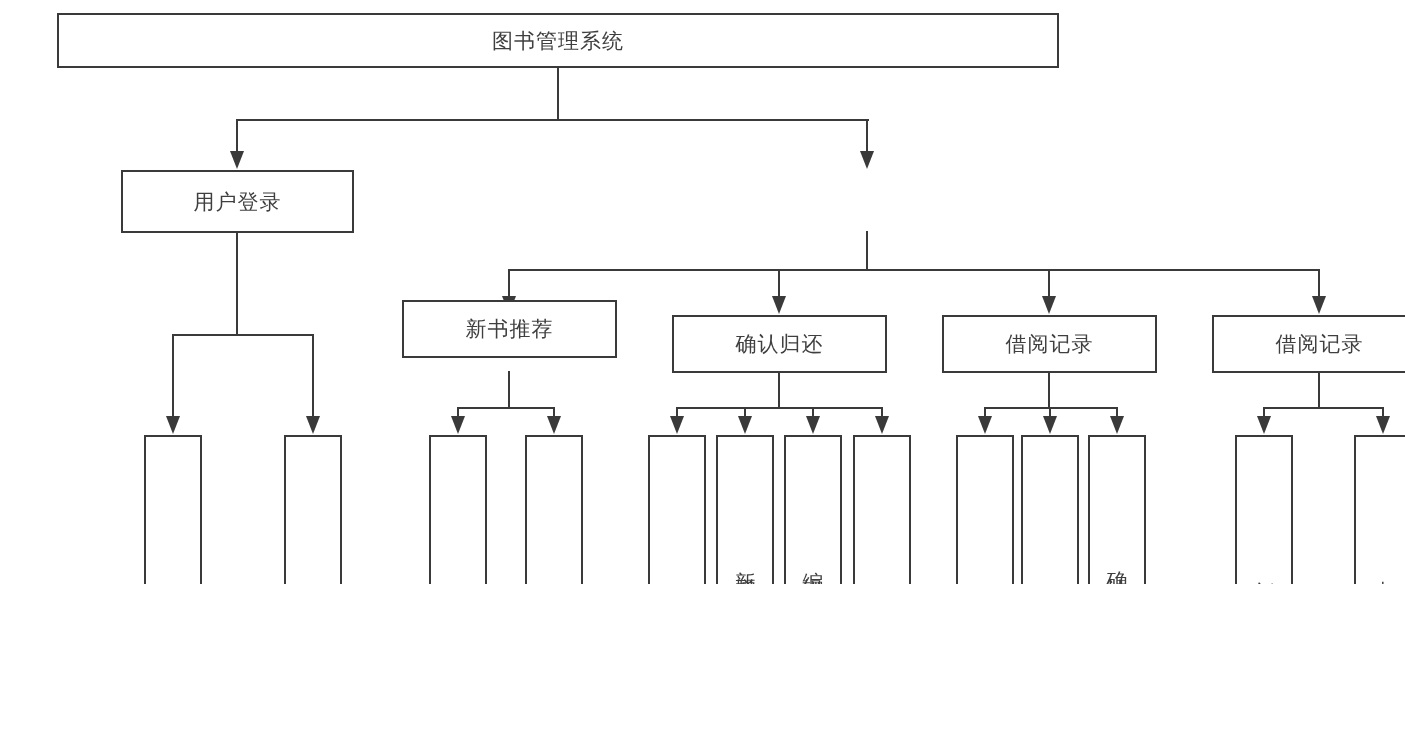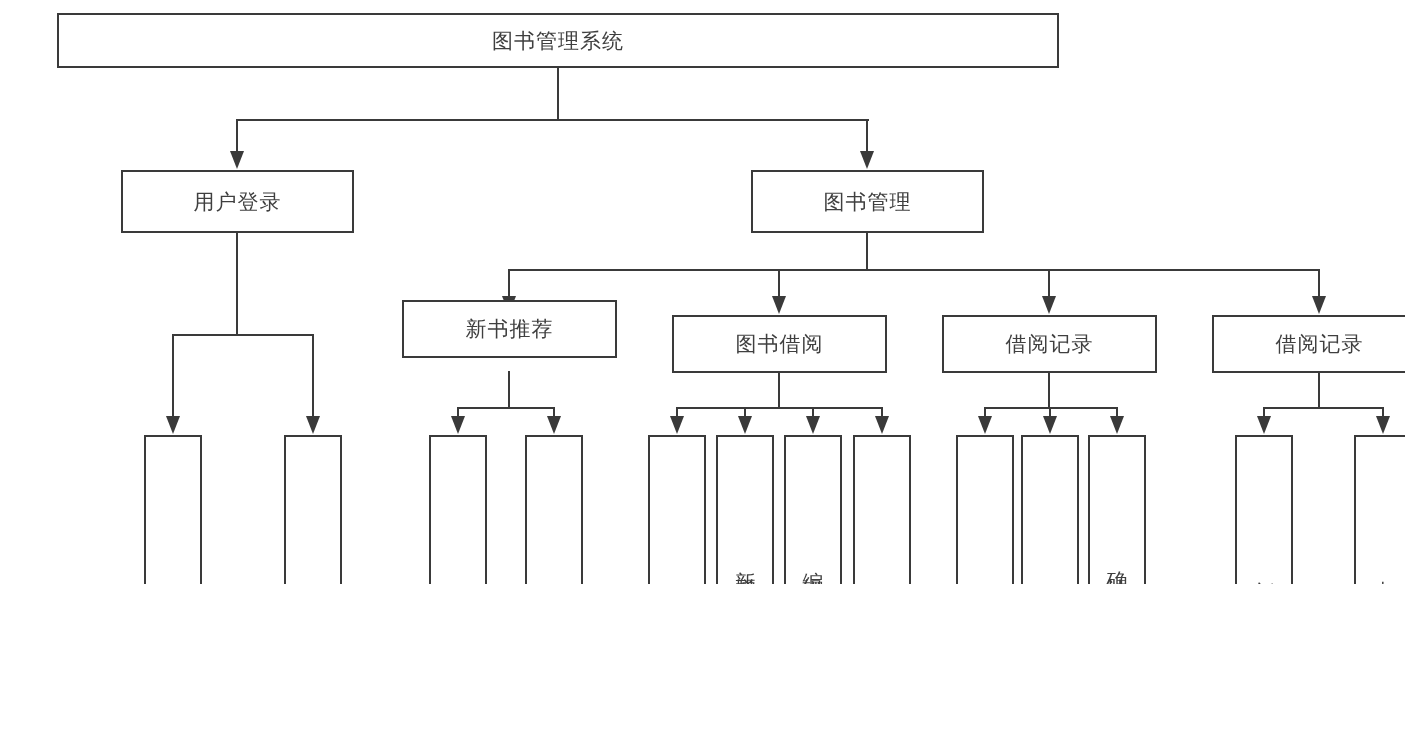--- a/index.html
+++ b/index.html
@@ -94,29 +94,26 @@
   <div class="ah" style="left:1218px;top:416px"></div>
   <div class="ah" style="left:1337px;top:416px"></div>
 
   <div class="box h" style="left:18px;top:13px;width:1002px;height:55px">
     <span>图书管理系统</span>
   </div>
 
   <div class="box h" style="left:82px;top:170px;width:233px;height:63px">
     <span>用户登录</span>
   </div>
-  <div class="box h" style="left:712px;top:170px;width:233px;height:63px">
-    <span>图书管理</span>
-  </div>
 
   <div class="box h" style="left:363px;top:300px;width:215px;height:58px">
     <span>新书推荐</span>
   </div>
   <div class="box h" style="left:633px;top:315px;width:215px;height:58px">
-    <span>图书借阅</span>
+    <span>确认归还</span>
   </div>
   <div class="box h" style="left:903px;top:315px;width:215px;height:58px">
     <span>借阅记录</span>
   </div>
   <div class="box h" style="left:1173px;top:315px;width:215px;height:58px">
     <span>借阅记录</span>
   </div>
 
   <div class="box v" style="left:105px;top:435px;width:58px;height:300px">
     <span>用户登录</span>

